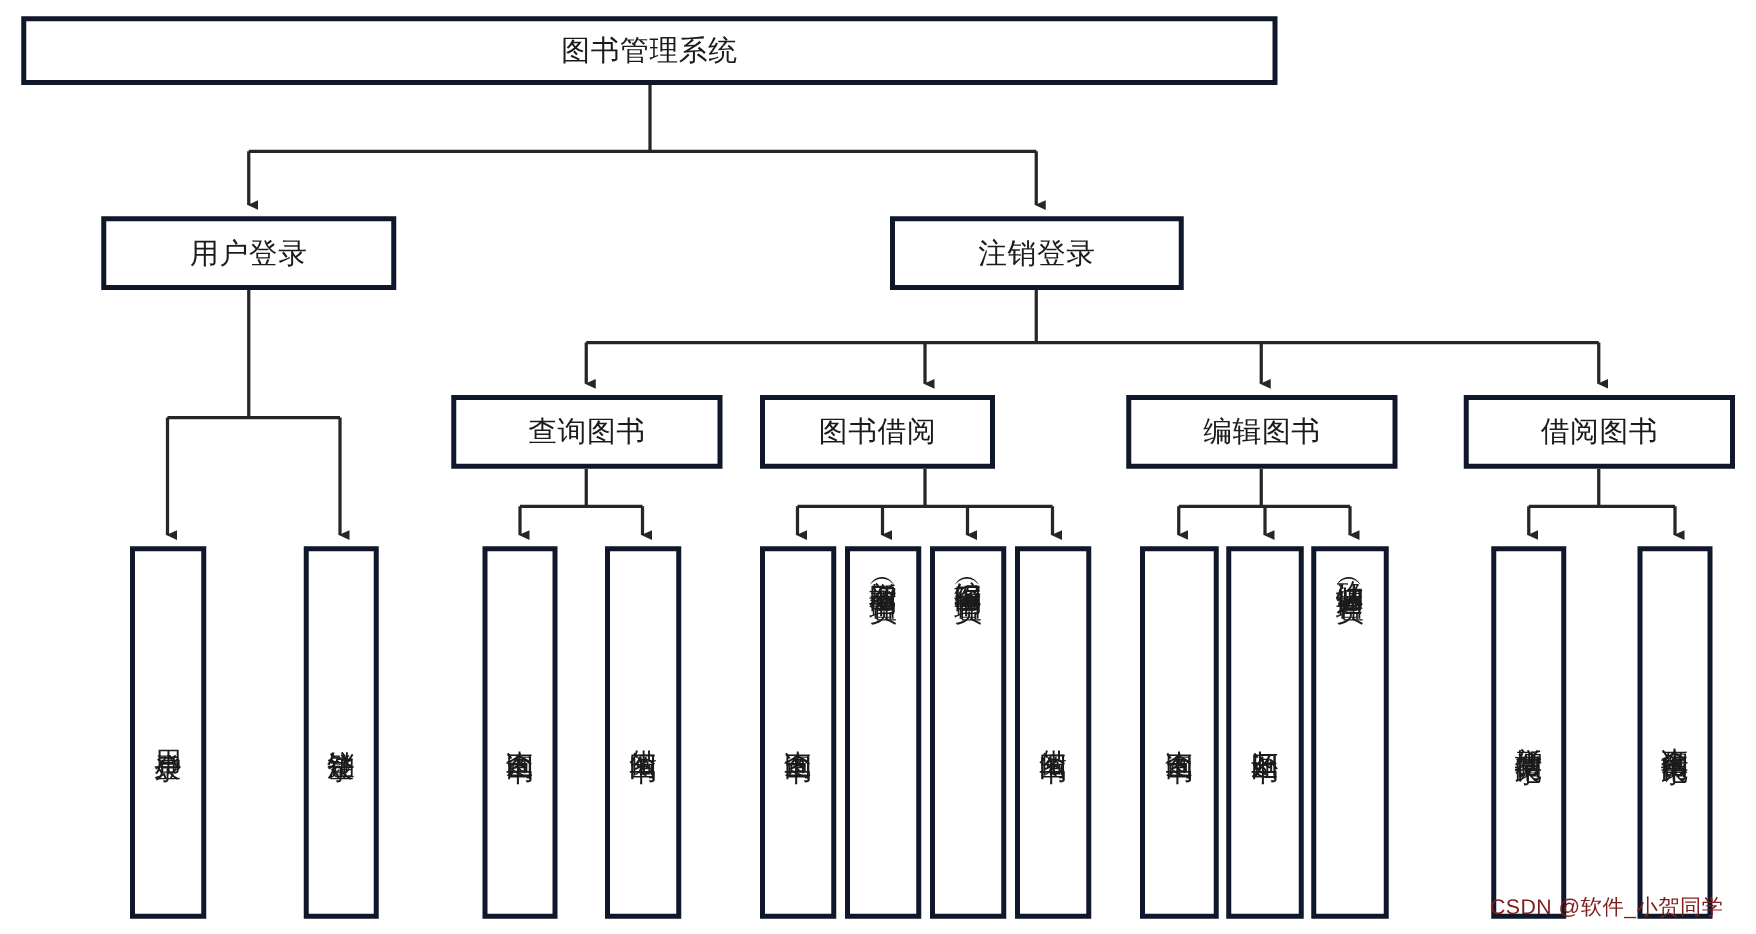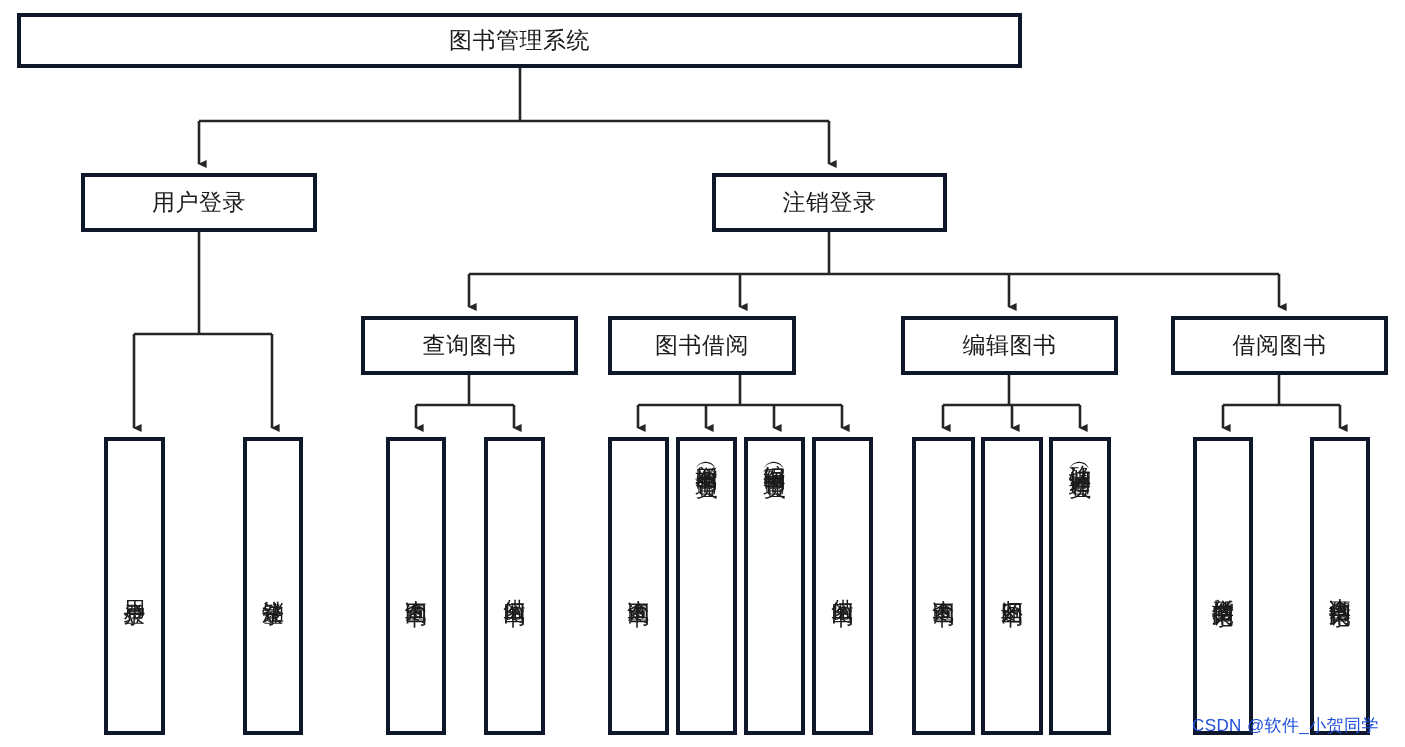--- a/index.html
+++ b/index.html
@@ -54,21 +54,21 @@
     justify-content: center;
     padding-top: 6px;
   }
   .node-box.vertical.centered {
     align-items: center;
     padding-top: 0;
   }
   .watermark {
     position: absolute;
     font-size: 17px;
-    color: #1d4ed8;
+    color: #7f1d1d;
     white-space: nowrap;
     letter-spacing: 0.4px;
     user-select: none;
   }
 </style>
 </head>
 <body>
 
 <div id="diagram-root">
 

